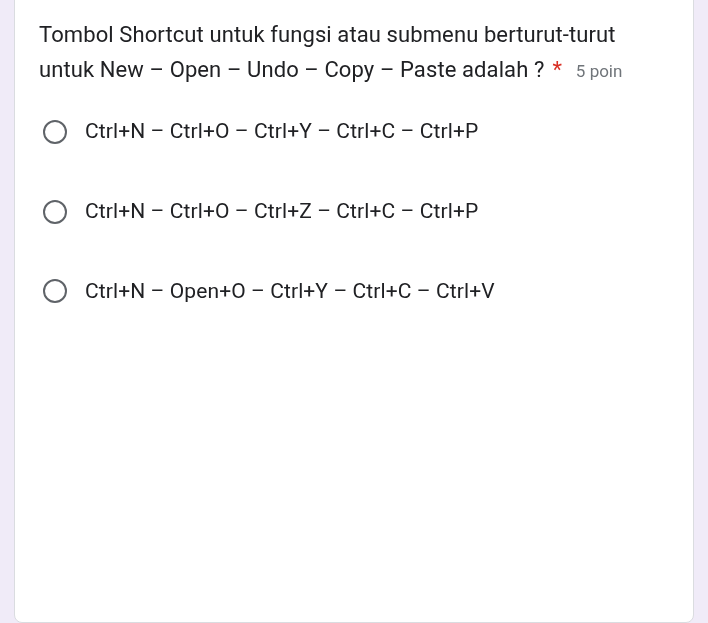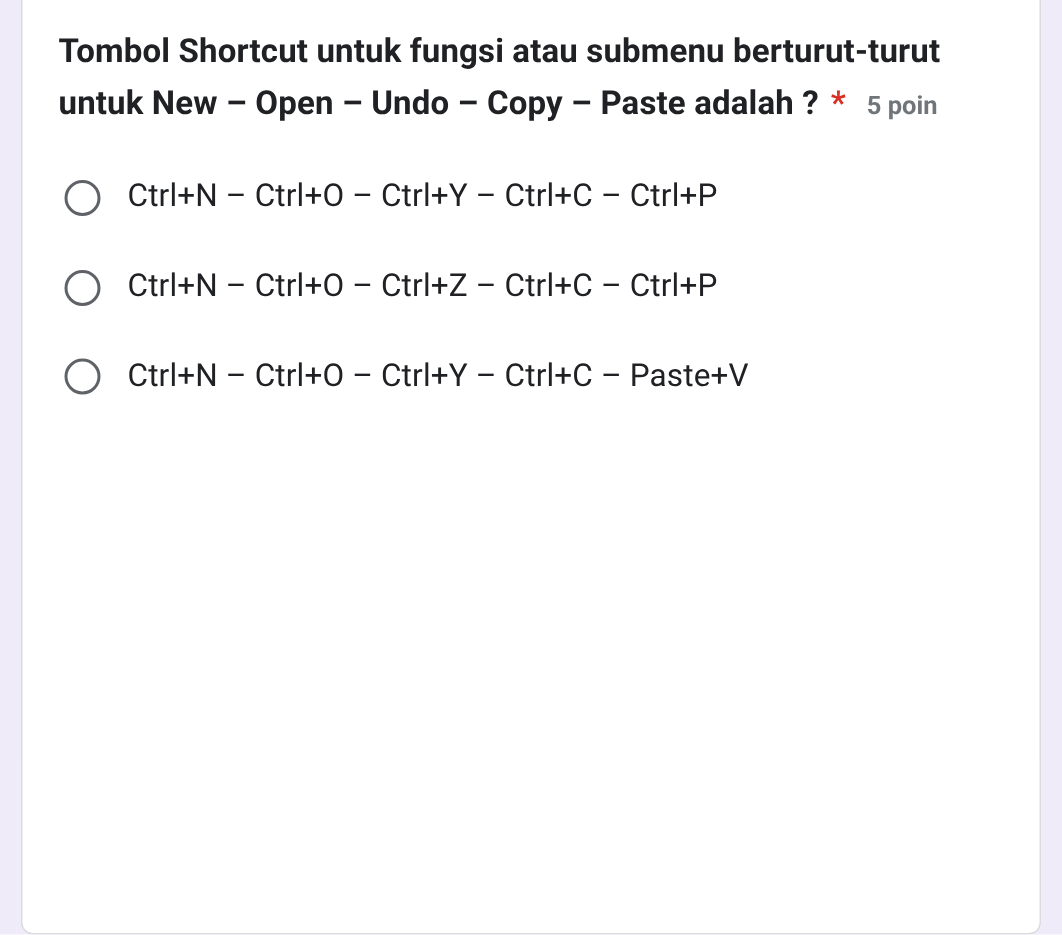--- a/index.html
+++ b/index.html
@@ -22,21 +22,20 @@
       width: 680px;
       border-radius: 8px;
       padding: 24px 24px 20px 24px;
       border: 1px solid #dadce0;
       margin-top: -8px;
     }
     .question-header {
       display: flex;
       align-items: flex-start;
       margin-bottom: 28px;
-      font-weight: bold;
     }
     .question-text {
       font-size: 22px;
       color: #202124;
       line-height: 1.6;
       flex: 1;
       letter-spacing: 0.1px;
     }
     .required {
       color: #d93025;
@@ -46,21 +45,21 @@
     .points {
       color: #70757a;
       font-size: 17px;
       margin-left: 10px;
       white-space: nowrap;
       padding-top: 4px;
     }
     .options {
       display: flex;
       flex-direction: column;
-      gap: 26px;
+      gap: 46px;
       padding-left: 4px;
     }
     .option {
       display: flex;
       align-items: center;
       gap: 18px;
       cursor: pointer;
     }
     .radio {
       width: 24px;
@@ -93,16 +92,16 @@
     <div class="option">
       <div class="radio"></div>
       <div class="option-label">Ctrl+N – Ctrl+O – Ctrl+Y – Ctrl+C – Ctrl+P</div>
     </div>
     <div class="option">
       <div class="radio"></div>
       <div class="option-label">Ctrl+N – Ctrl+O – Ctrl+Z – Ctrl+C – Ctrl+P</div>
     </div>
     <div class="option">
       <div class="radio"></div>
-      <div class="option-label">Ctrl+N – Ctrl+O – Ctrl+Y – Ctrl+C – Paste+V</div>
+      <div class="option-label">Ctrl+N – Open+O – Ctrl+Y – Ctrl+C – Ctrl+V</div>
     </div>
   </div>
 </div>
 
 </body></html>

